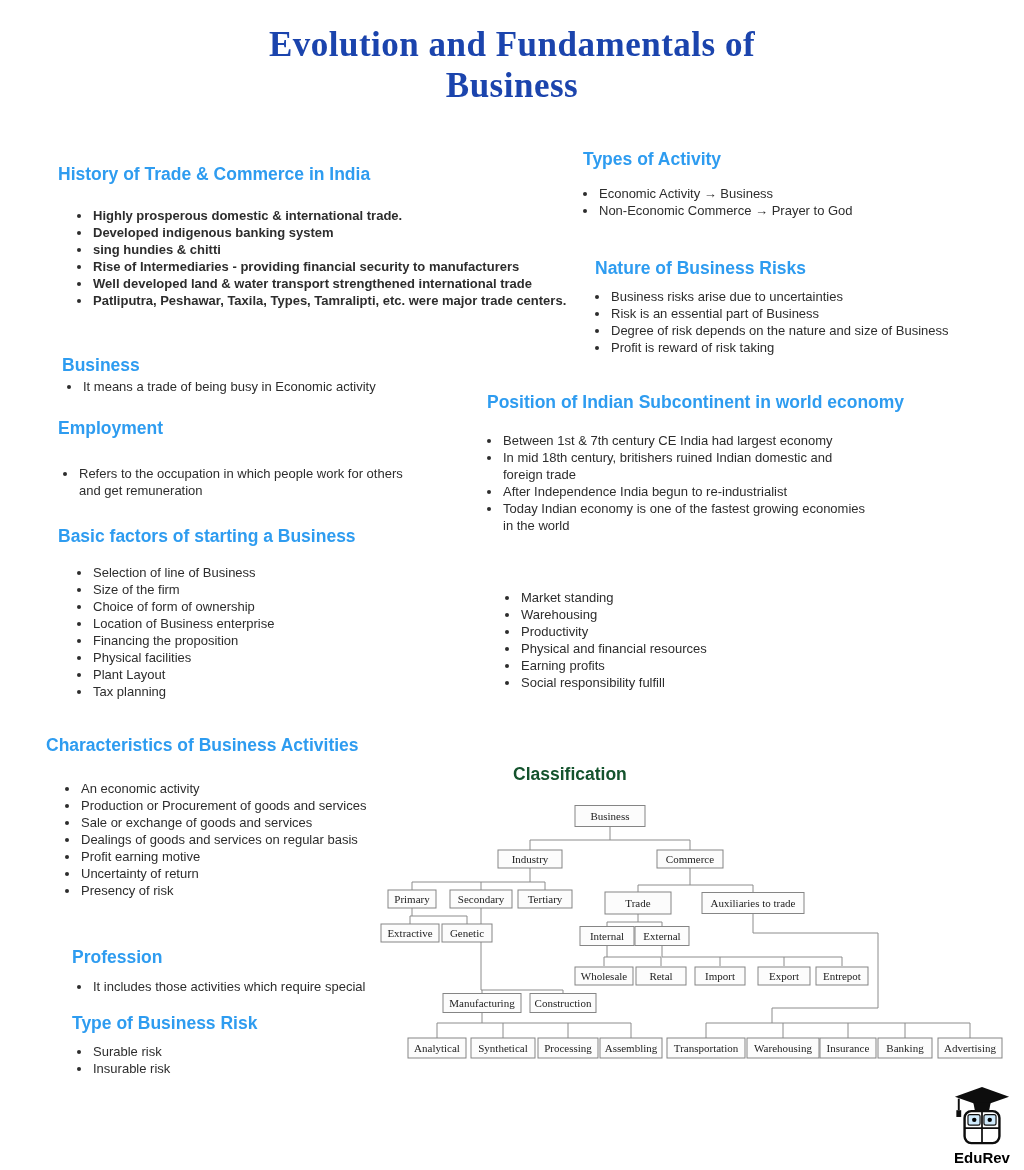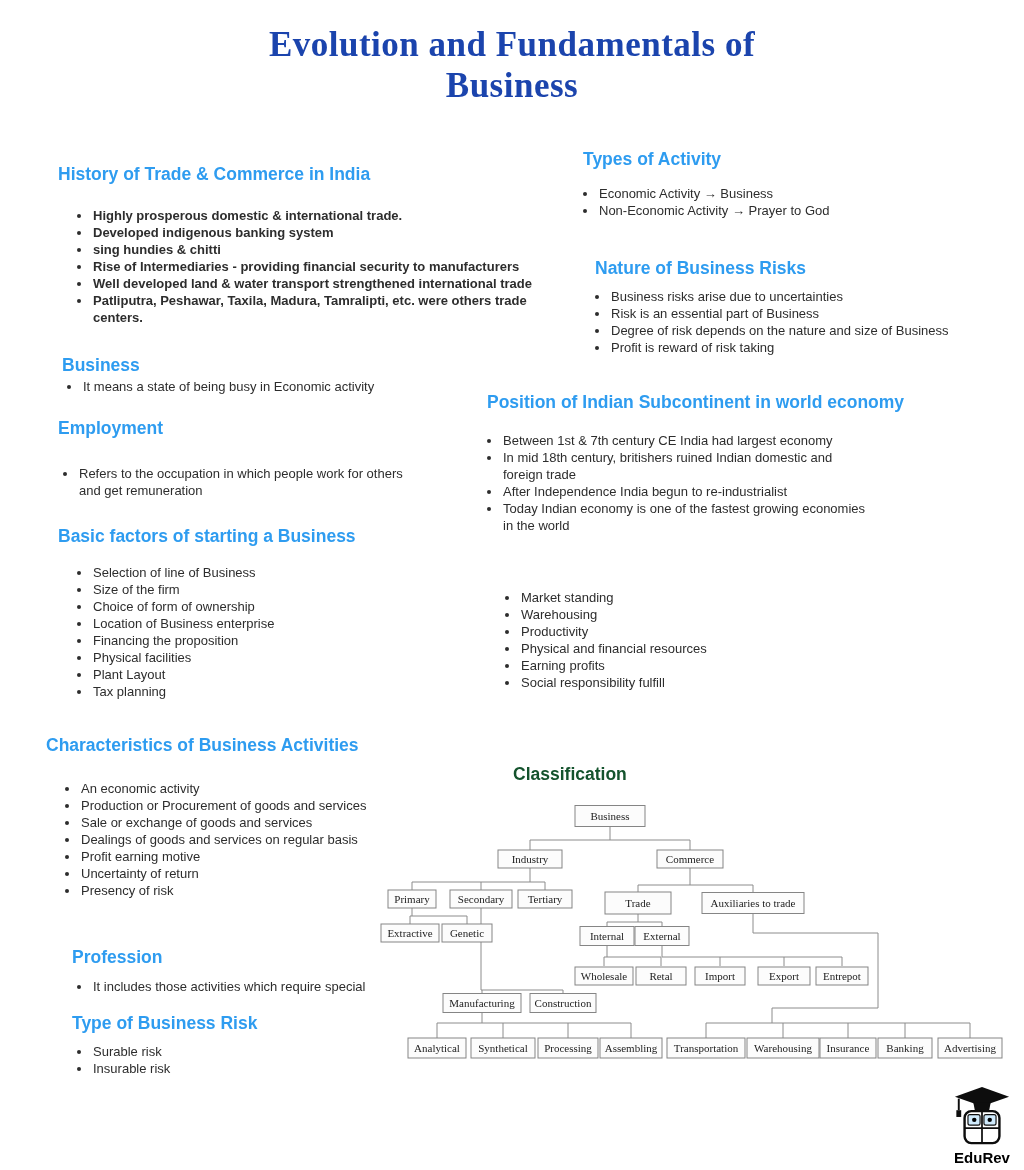--- a/index.html
+++ b/index.html
@@ -61,28 +61,28 @@
   <h1 class="title"><span>Evolution and Fundamentals of</span><br><span>Business</span></h1>
 
   <section class="sec" id="sec-history">
     <h2>History of Trade &amp; Commerce in India</h2>
     <ul>
         <li>Highly prosperous domestic &amp; international trade.</li>
         <li>Developed indigenous banking system</li>
         <li>sing hundies &amp; chitti</li>
         <li>Rise of Intermediaries - providing financial security to manufacturers</li>
         <li>Well developed land &amp; water transport strengthened international trade</li>
-        <li>Patliputra, Peshawar, Taxila, Madura, Tamralipti, etc. were others trade centers.</li>
+        <li>Patliputra, Peshawar, Taxila, Types, Tamralipti, etc. were major trade centers.</li>
       </ul>
   </section>
 
   <section class="sec" id="sec-business">
     <h2>Business</h2>
     <ul>
-        <li>It means a state of being busy in Economic activity</li>
+        <li>It means a trade of being busy in Economic activity</li>
       </ul>
   </section>
 
   <section class="sec" id="sec-employment">
     <h2>Employment</h2>
     <ul>
         <li>Refers to the occupation in which people work for others and get remuneration</li>
       </ul>
   </section>
 
@@ -125,21 +125,21 @@
     <ul>
         <li>Surable risk</li>
         <li>Insurable risk</li>
       </ul>
   </section>
 
   <section class="sec" id="sec-types">
     <h2>Types of Activity</h2>
     <ul>
         <li>Economic Activity → Business</li>
-        <li>Non-Economic Activity → Prayer to God</li>
+        <li>Non-Economic Commerce → Prayer to God</li>
       </ul>
   </section>
 
   <section class="sec" id="sec-nature">
     <h2>Nature of Business Risks</h2>
     <ul>
         <li>Business risks arise due to uncertainties</li>
         <li>Risk is an essential part of Business</li>
         <li>Degree of risk depends on the nature and size of Business</li>
         <li>Profit is reward of risk taking</li>

